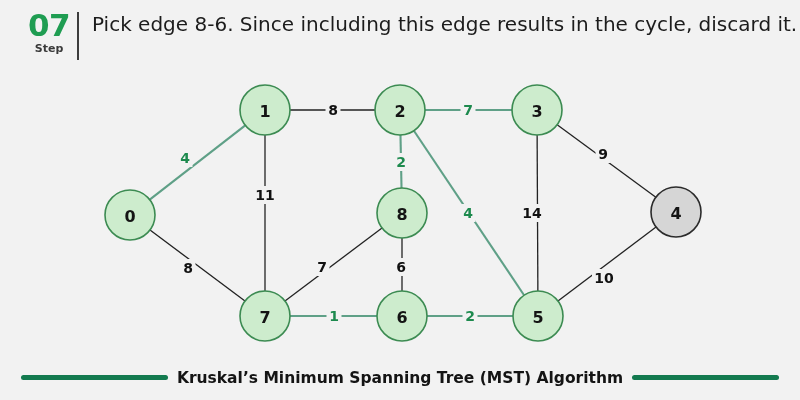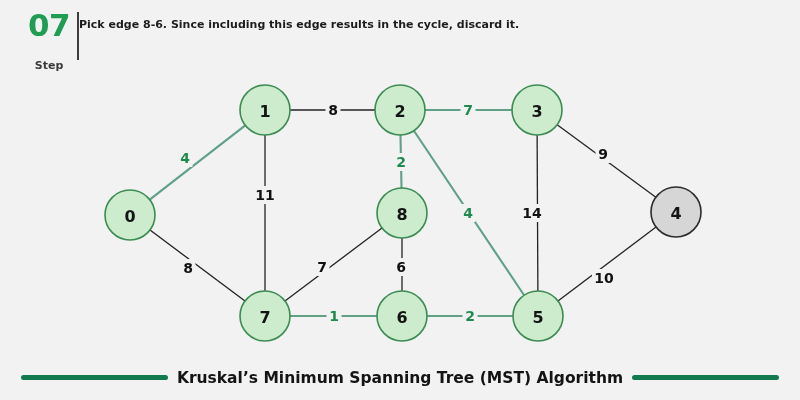--- a/index.html
+++ b/index.html
@@ -44,38 +44,37 @@
     color: #1f9d52;
     line-height: 30px;
     letter-spacing: -0.5px;
   }
   .step-word {
     font-family: "DejaVu Sans", "Liberation Sans", sans-serif;
     font-size: 11px;
     font-weight: bold;
     color: #3a3a3a;
     line-height: 16px;
-    margin-top: 18px;
+    margin-top: 1px;
   }
   .divider-vert {
     width: 2px;
     height: 48px;
     background: #3d3d3d;
     margin-top: 12px;
     margin-left: 3px;
     flex: 0 0 auto;
   }
   .desc {
-    margin-left: 0;
+    margin-left: 13px;
     margin-top: 14px;
     font-family: "DejaVu Sans", "Liberation Sans", sans-serif;
-    font-size: 11px;
+    font-size: 20px;
     color: #1c1c1c;
     line-height: 21px;
-    font-weight: bold;
   }
   .desc-line { white-space: nowrap; }
 
   
   .graph-wrap {
     position: absolute;
     left: 0; top: 78px;
     width: 800px;
     height: 272px;
   }

